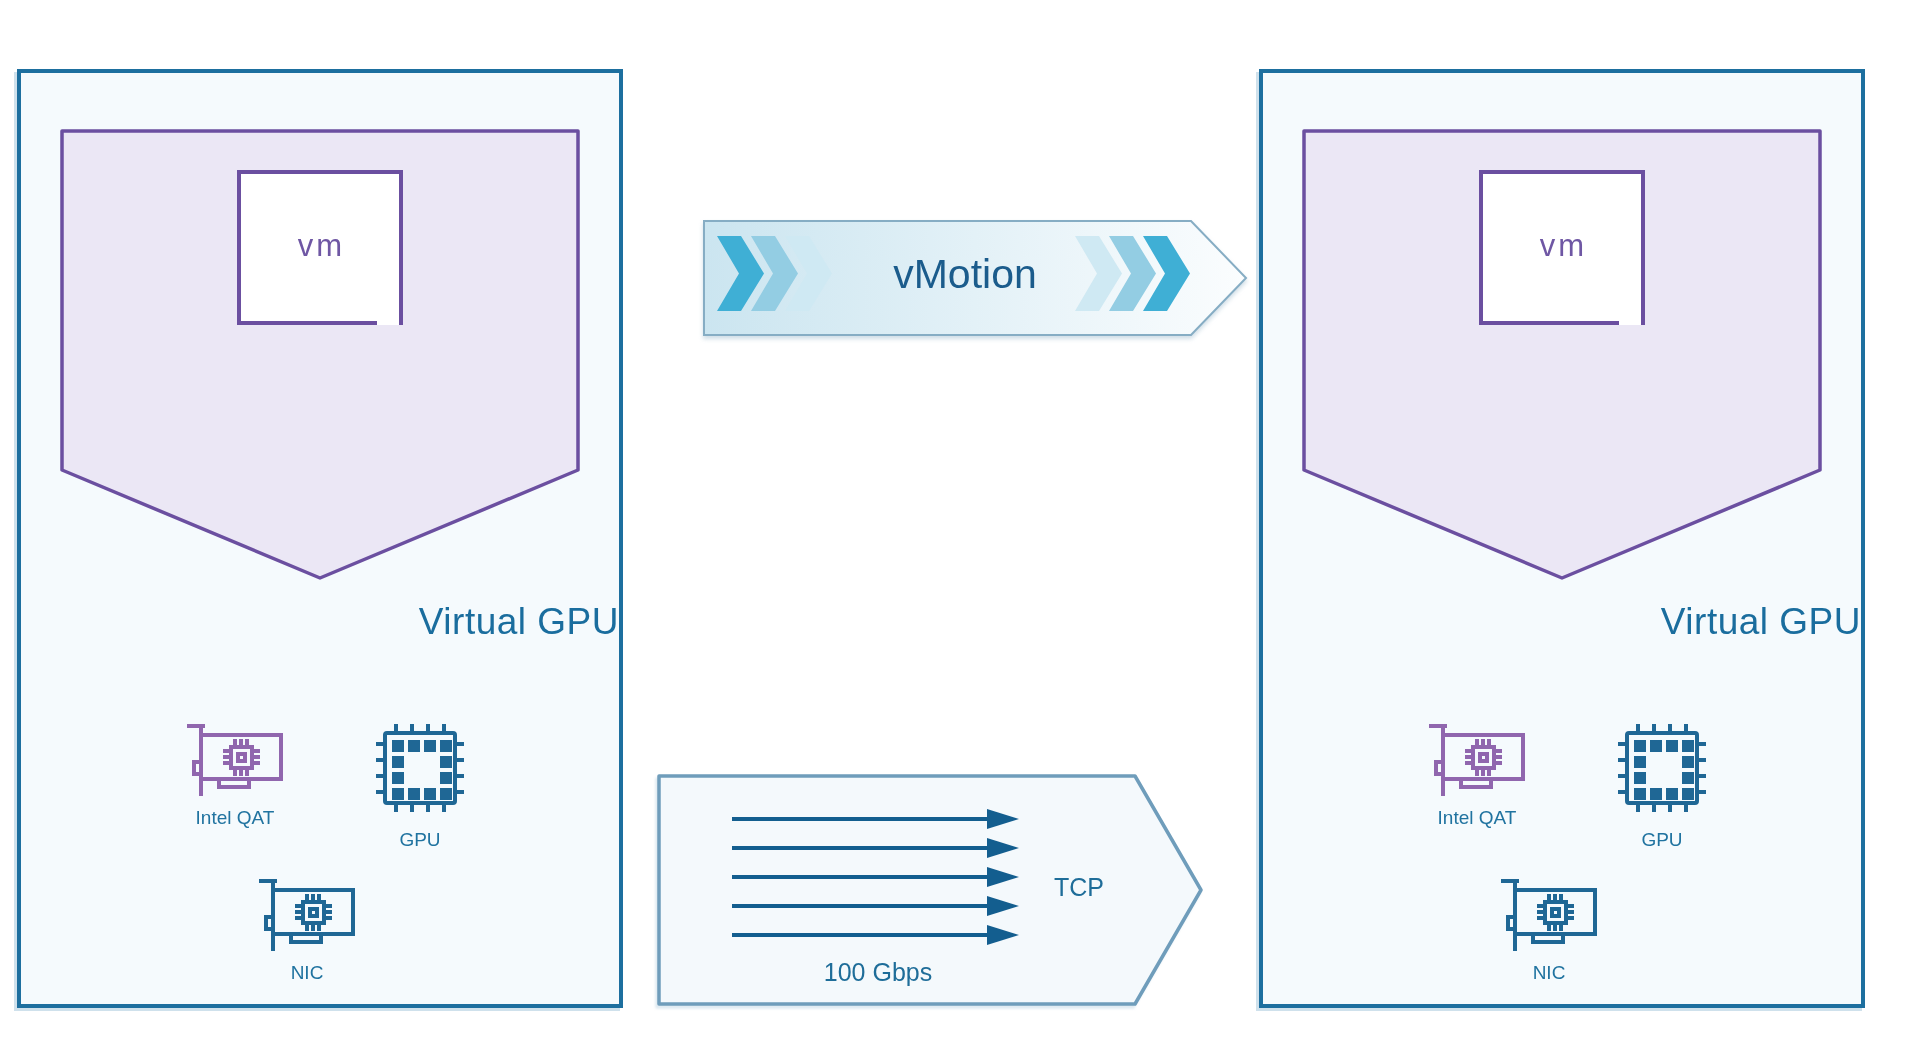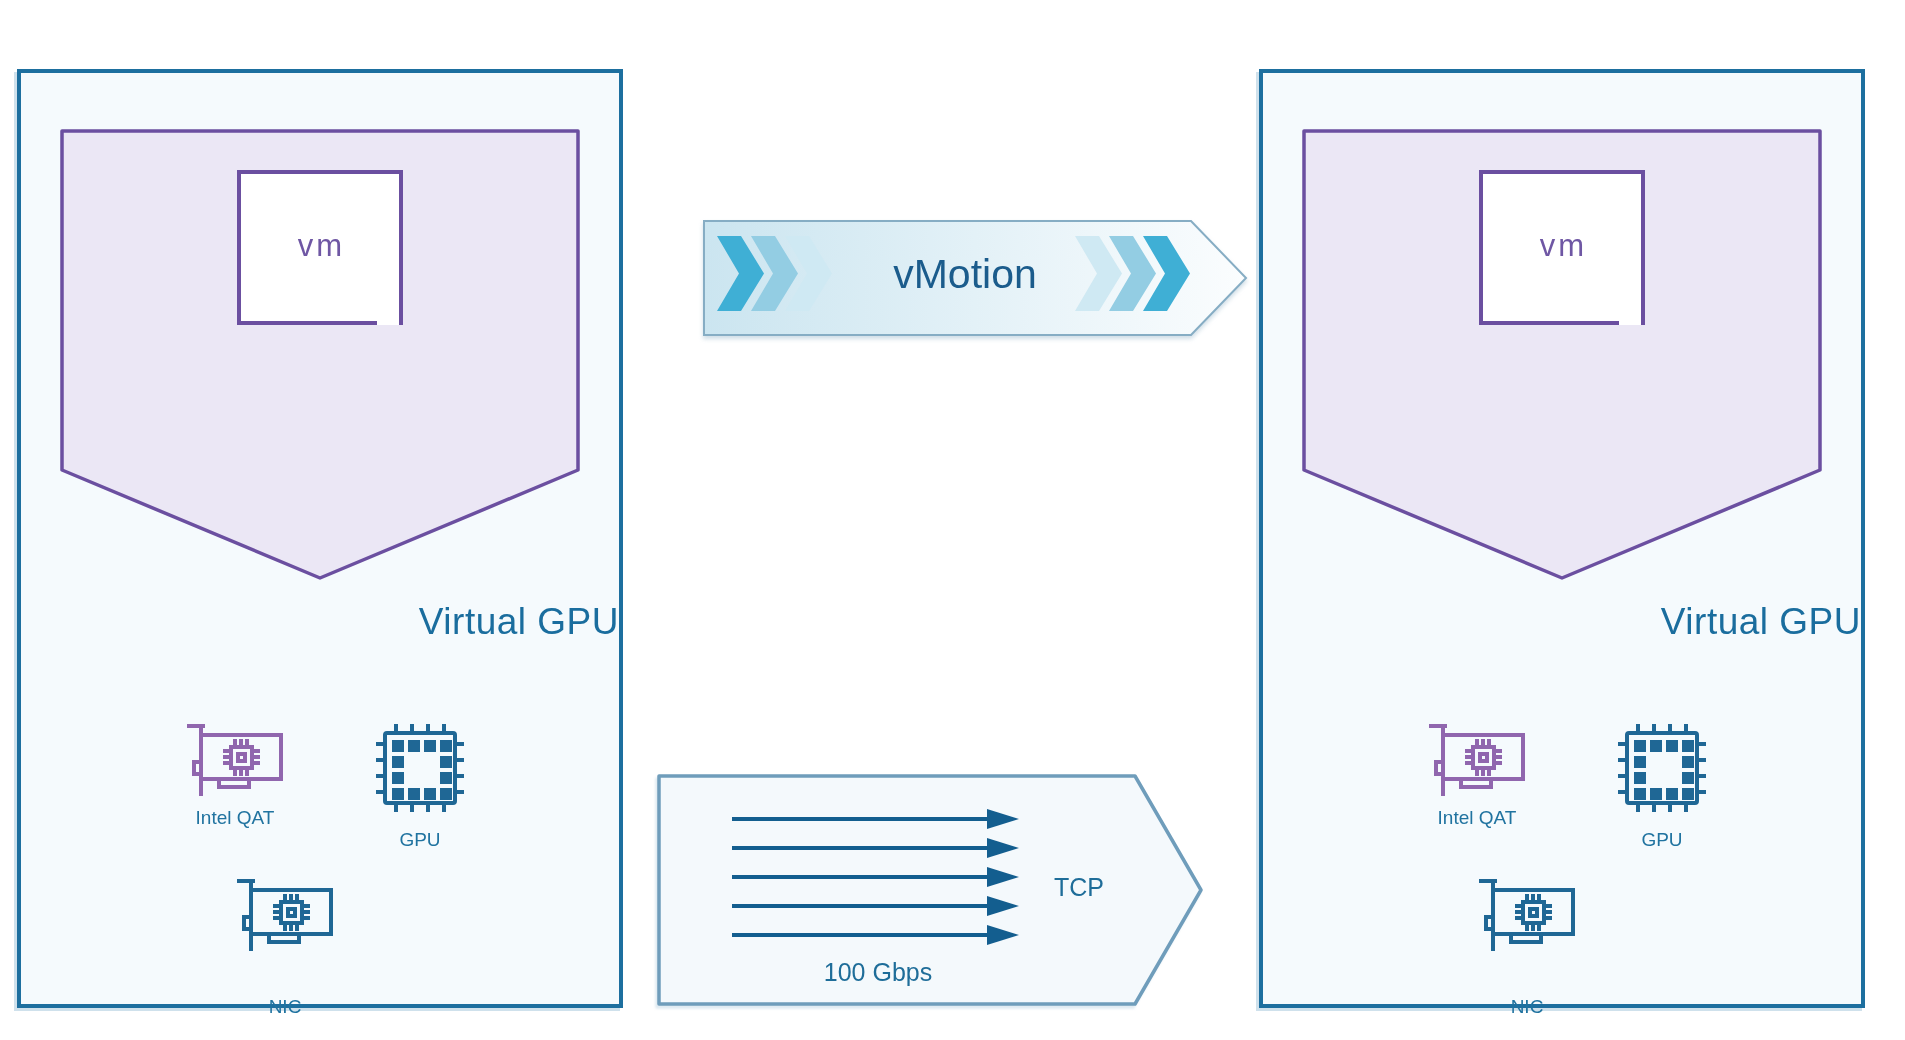--- a/index.html
+++ b/index.html
@@ -36,21 +36,21 @@
   .host-title {
     position:absolute; left:0; right:0; top:528px; text-align:right;
     font-size:37px; color:var(--heading_text); letter-spacing:0.5px;
   }
   .device {
     position:absolute; width:140px; display:flex; flex-direction:column; align-items:center;
   }
   .device-label { font-size:19px; color:var(--device_label); margin-top:7px; white-space:nowrap;text-align:center; }
   .device.qat { left:144px; top:649px; }
   .device.gpu { left:329px; top:649px; }
-  .device.nic { left:194px; top:804px;gap:34px; }
+  .device.nic { left:216px; top:804px; }
   .icon-qat { color:var(--qat_icon); }
   .icon-chip, .icon-nic { color:var(--chip_icon); }
   .device.gpu .device-label { margin-top:15px; }
 
   
   .vmotion-banner { position:absolute; left:703px; top:220px;text-align:right; }
   .vmotion-banner svg { filter:drop-shadow(0 3px 2px rgba(120,160,185,0.35)); }
   .tcp-flow { position:absolute; left:657px; top:774px; }
   .tcp-flow svg { filter:drop-shadow(-2px 3px 1px rgba(150,185,210,0.30)); }
 

